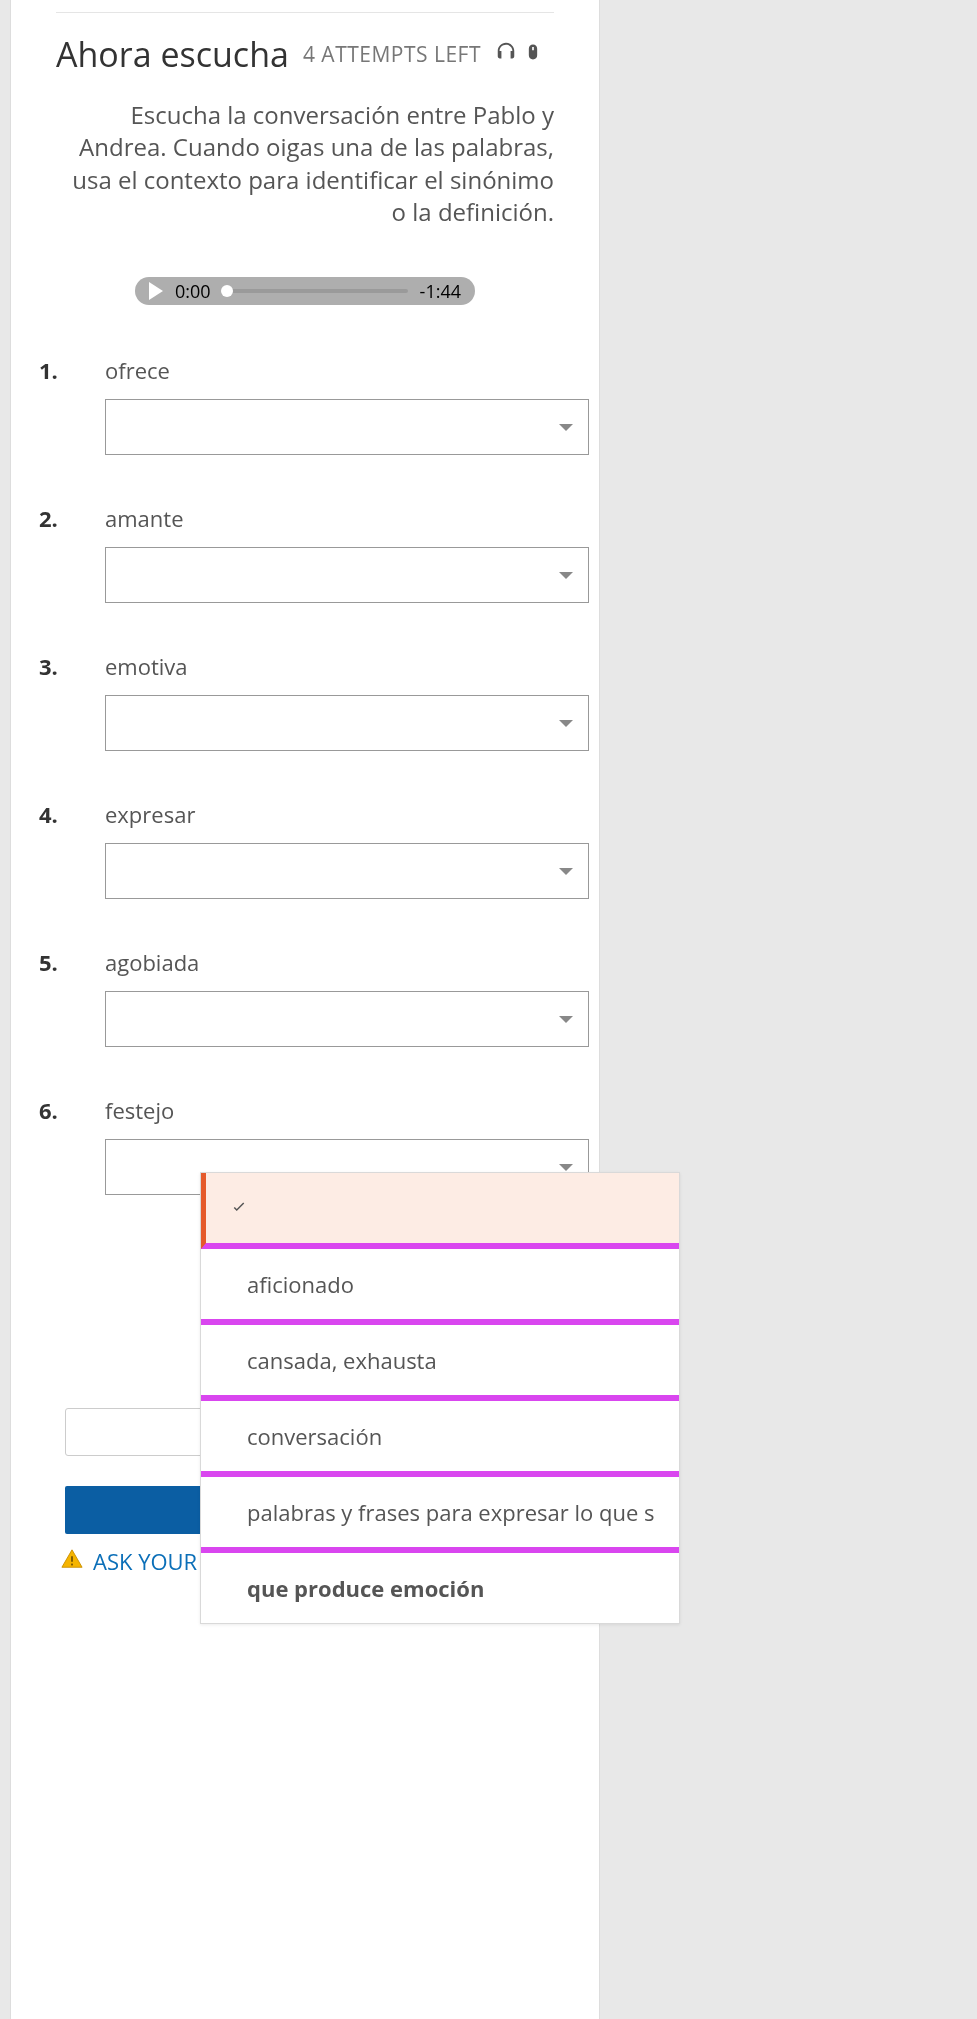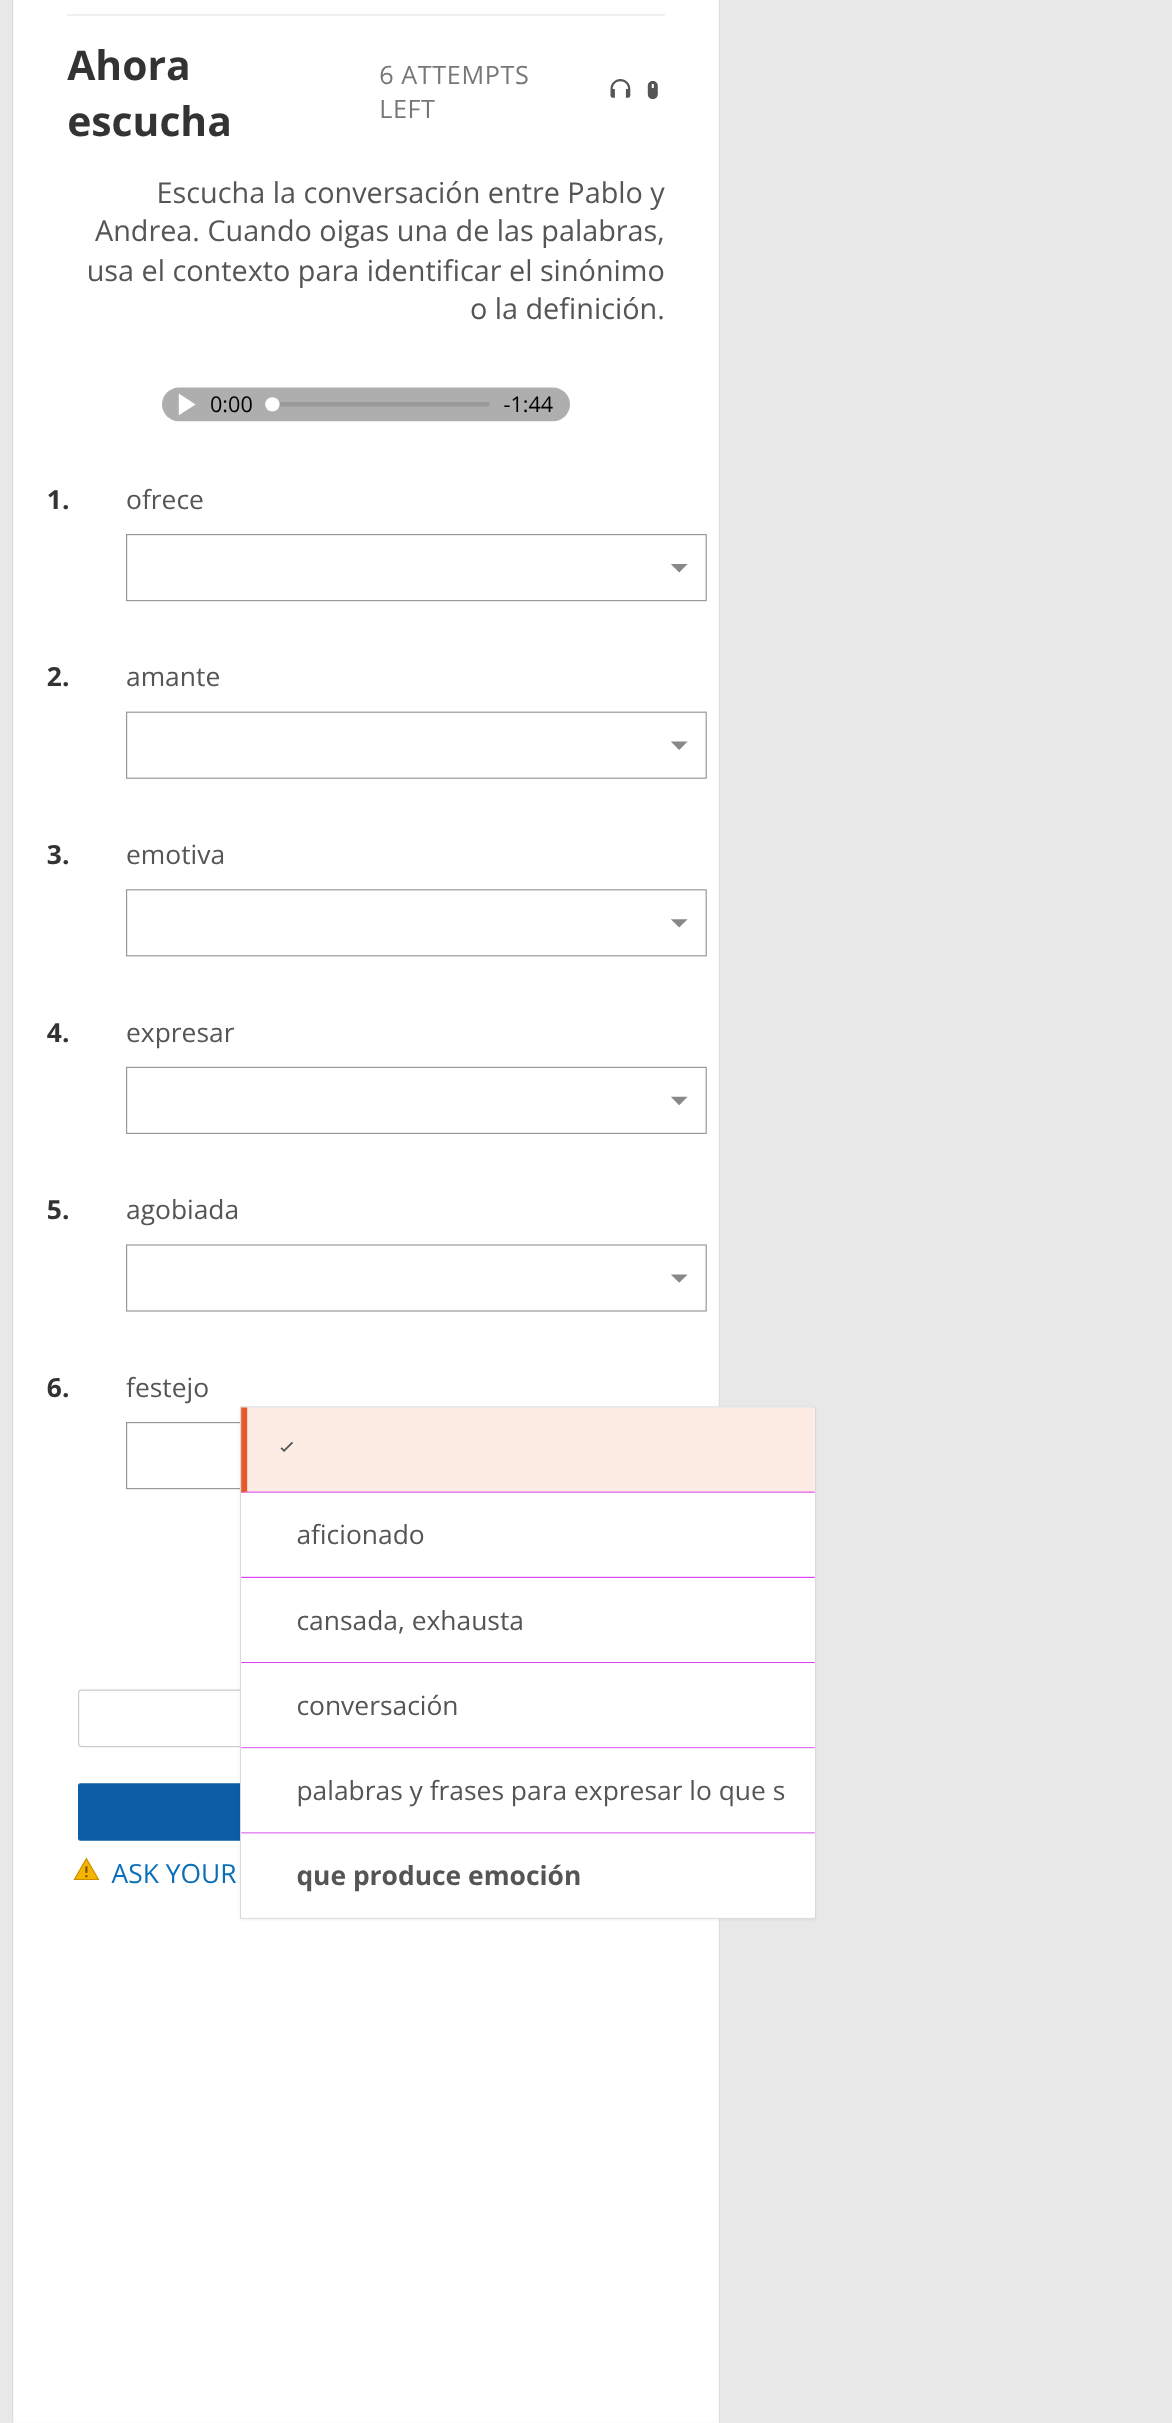--- a/index.html
+++ b/index.html
@@ -32,21 +32,21 @@
     margin: 0 45px 0 45px;
   }
   .header-row {
     display: flex;
     align-items: center;
     padding: 18px 45px 0 45px;
     gap: 14px;
   }
   .title {
     font-size: 34px;
-    font-weight: 700;
+    font-weight: 400;
     color: #333;
   }
   .attempts {
     font-size: 21px;
     color: #777;
     letter-spacing: 0.5px;
   }
   .head-icons {
     display: inline-flex;
     gap: 6px;
@@ -141,21 +141,21 @@
     position: absolute;
     left: 200px;
     top: 1172px;
     width: 480px;
     background: #fff;
     border: 1px solid #d9d9d9;
     z-index: 10;
     box-shadow: 0 1px 3px rgba(0,0,0,0.08);
   }
   .dd-item {
-    border-bottom: 1px solid #d946ef;
+    border-bottom: 6px solid #d946ef;
     padding: 20px 20px 20px 46px;
     font-size: 22px;
     color: #555;
     background: #fff;
     white-space: nowrap;
     overflow: hidden;
   }
   .dd-item:last-child { border-bottom: none; font-weight: bold; }
   .dd-item.active {
     background: #fdece4;
@@ -197,21 +197,21 @@
 </head>
 <body>
 
 <div class="outer">
   <div class="panel">
     <div style="height:12px"></div>
     <div class="hr-top"></div>
 
     <div class="header-row">
       <div class="title">Ahora escucha</div>
-      <div class="attempts">6 ATTEMPTS LEFT</div>
+      <div class="attempts">4 ATTEMPTS LEFT</div>
       <span class="head-icons">
         <span>
           <svg width="22" height="22" viewBox="0 0 24 24">
               <path fill="#555" d="M12 2C7 2 3 6 3 11v6a2 2 0 0 0 2 2h2v-8H5v-0c0-4 3-7 7-7s7 3 7 7v0h-2v8h2a2 2 0 0 0 2-2v-6c0-5-4-9-9-9z"></path>
             </svg>
         </span>
         <span>
           <svg width="20" height="20" viewBox="0 0 24 24">
               <path fill="#555" d="M12 3c-3 0-5 2-5 5v8c0 3 2 5 5 5s5-2 5-5V8c0-3-2-5-5-5zm-1 3h2v4h-2V6z"></path>
             </svg>

